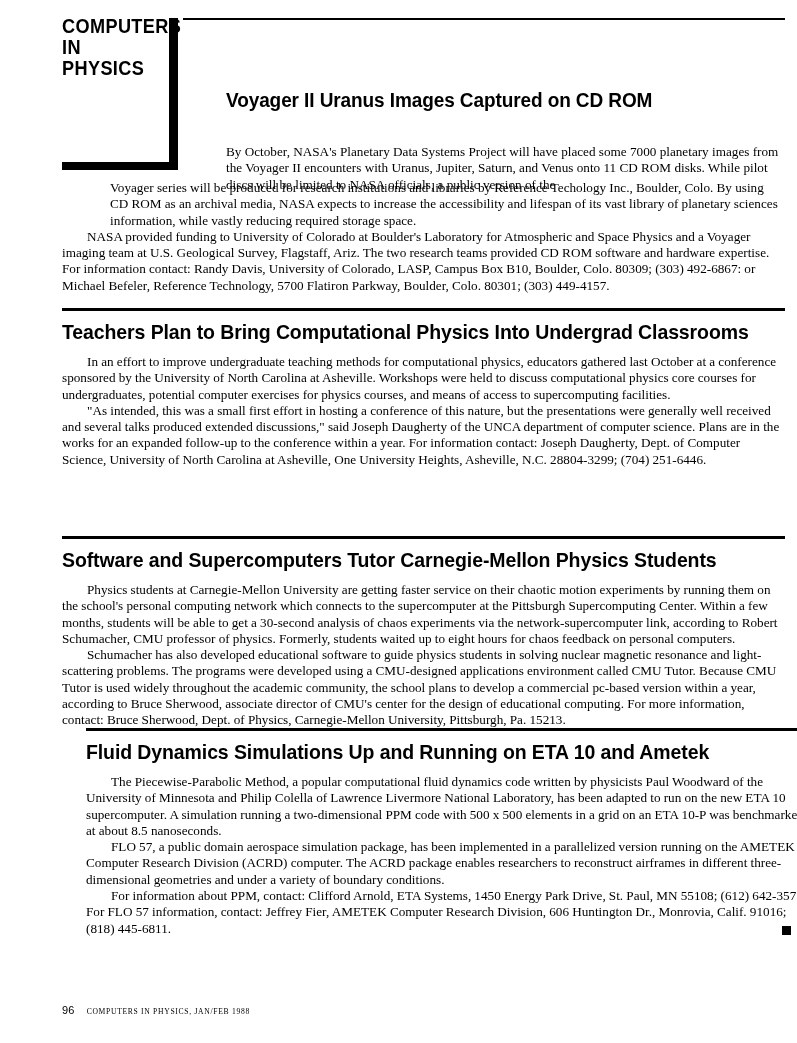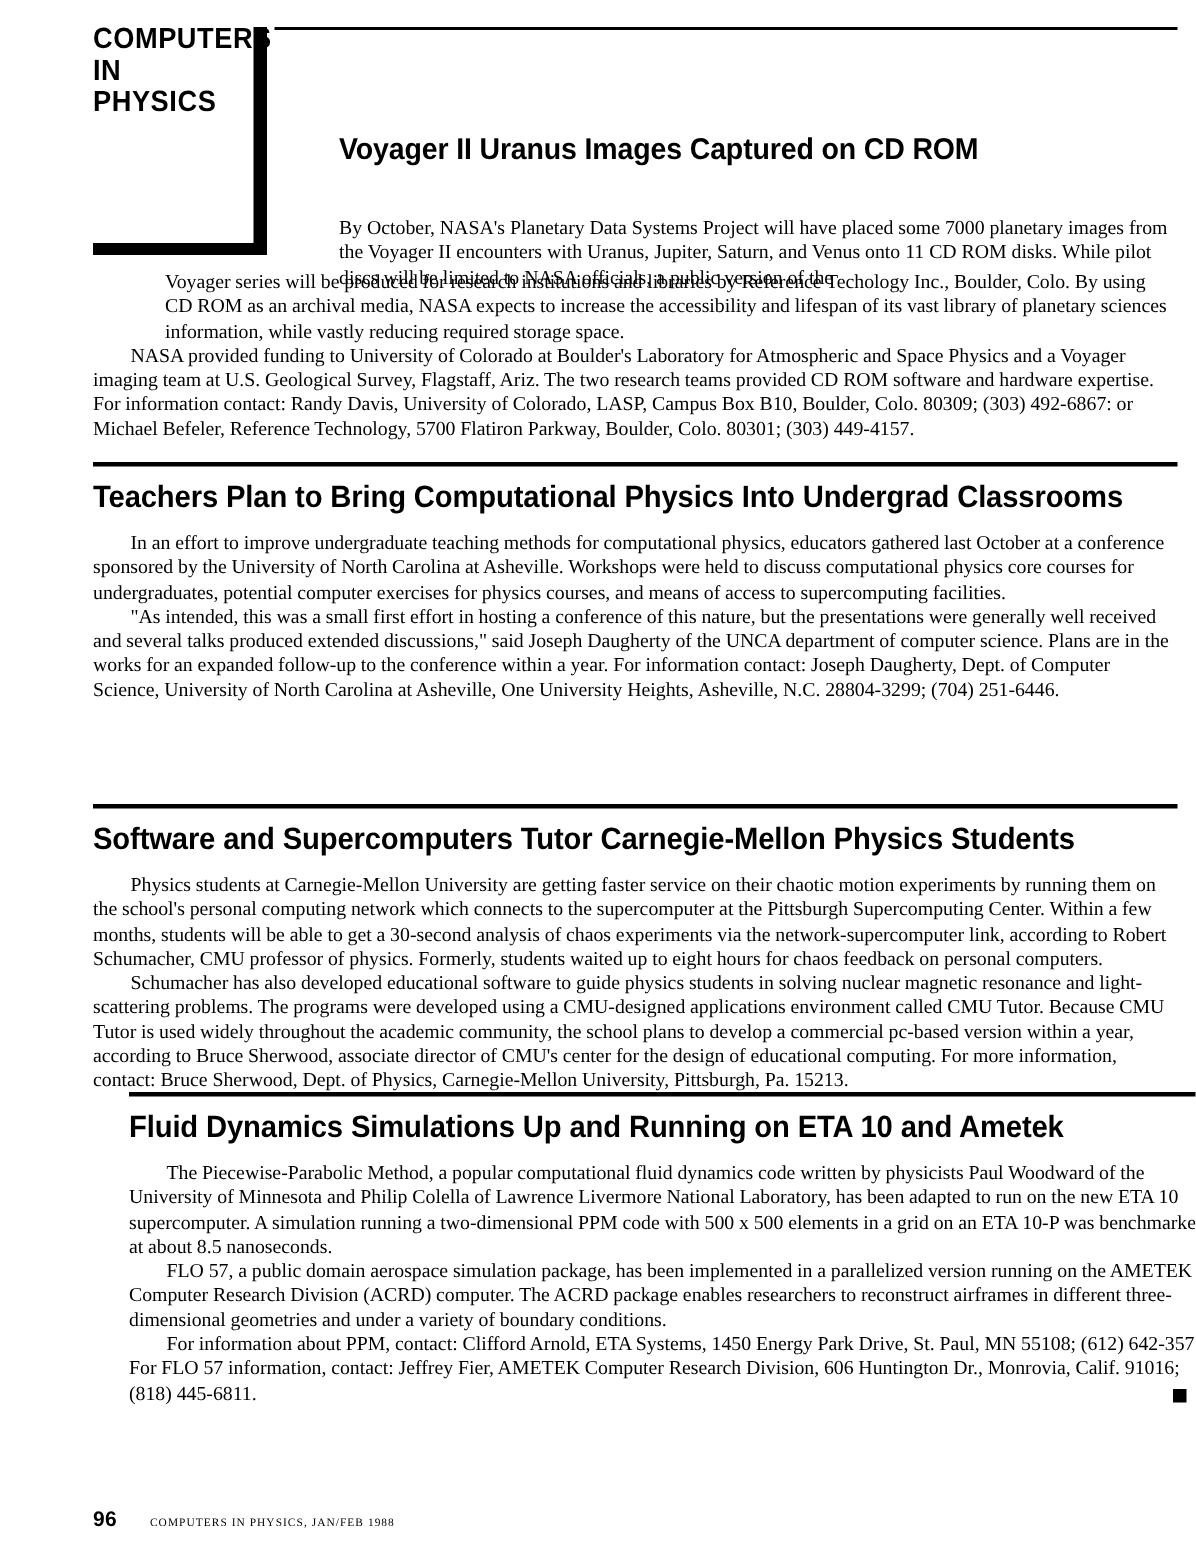--- a/index.html
+++ b/index.html
@@ -166,29 +166,29 @@
   
   .footer {
     position: absolute;
     left: 62px;
     top: 1004px;
     display: flex;
     align-items: baseline;
   }
   .footer-page {
     font-family: "Liberation Sans", "DejaVu Sans", sans-serif;
-    font-weight: bold;
-    font-size: 14px;
+    font-weight: normal;
+    font-size: 11px;
     letter-spacing: 0.2px;
   }
   .footer-text {
     font-family: "Liberation Serif", "DejaVu Serif", serif;
     font-size: 7.6px;
     letter-spacing: 0.7px;
-    margin-left: 22px;
+    margin-left: 12px;
   }
 </style>
 </head>
 <body>
 
 <div class="page">
 
   <div class="rule-top"></div>
 
   <div class="masthead">

